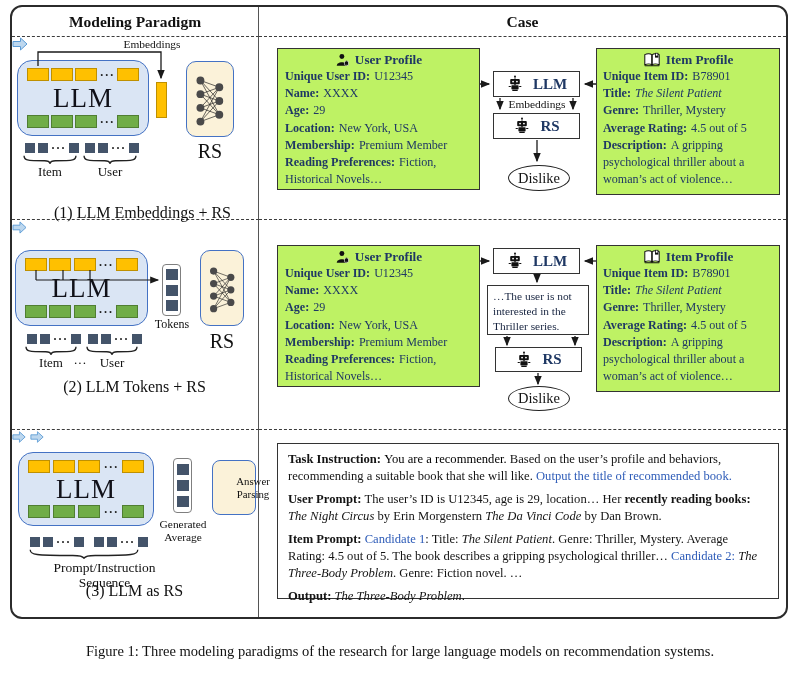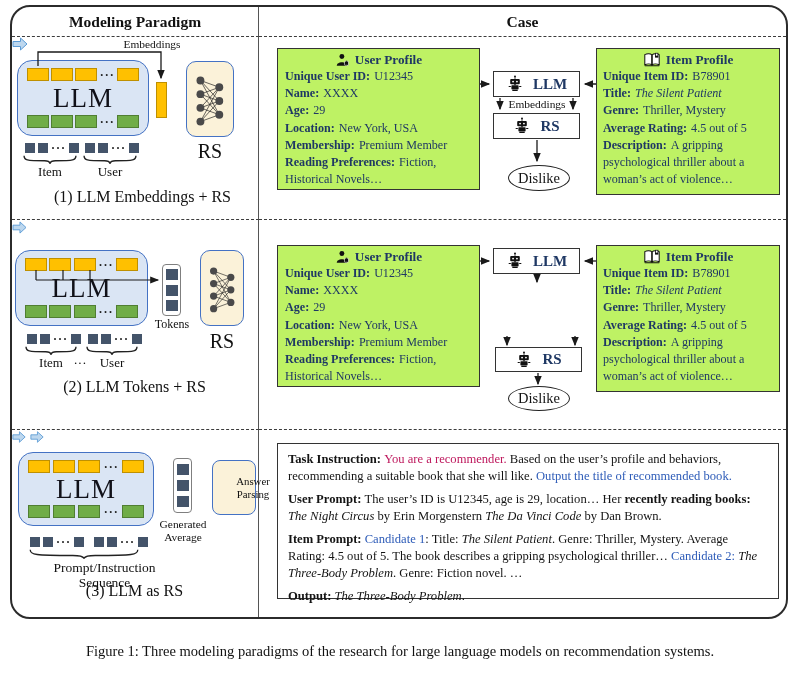--- a/index.html
+++ b/index.html
@@ -1,20 +1,20 @@
 <!DOCTYPE html>
 <html style="--navy: #1f3864; --blue: #2e5cb8; --orange: #FFC000; --green: #70AD47; --slate: #44546A; --llm_fill: #DAE5F4; --llm_border: #4472C4; --cream: #FBF2D9; --arrow_fill: #BDD7EE; --arrow_border: #5B9BD5;"><head>
 <meta charset="utf-8">
 <style>
   * { box-sizing: border-box; margin: 0; padding: 0; }
   html, body { width: 800px; height: 675px; background: #ffffff; }
   body { font-family: "Liberation Serif", serif; color: #151515; position: relative; }
 
   .tbl { position: absolute; left: 10px; top: 5px; width: 778px; height: 614px;
-         border: 2px solid #2b2b2b; border-radius: 20px; overflow: hidden;
+         border: 2px solid #2b2b2b; border-radius: 12px; overflow: hidden;
          display: grid; grid-template-columns: 247px 1fr; grid-template-rows: 30px 183px 210px 1fr; }
   .cell { position: relative; }
   .left { border-right: 1.5px solid #555; }
   .rb { border-bottom: 1.2px dashed #3c3c3c; }
   .hcell { display: flex; align-items: center; justify-content: center;
            font-weight: bold; font-size: 15.5px; color: #111; }
 
   .ov { position: absolute; left: 0; top: 0; width: 100%; height: 100%; pointer-events: none; }
 
   
@@ -193,21 +193,21 @@
         <i class="sq"></i>
       </div>
     <svg class="brace" style="left:11px;top:118px;" width="54" height="9" viewBox="0 0 100 14" preserveAspectRatio="none">
         <use href="#ubrace"></use>
       </svg>
     <svg class="brace" style="left:71px;top:118px;" width="54" height="9" viewBox="0 0 100 14" preserveAspectRatio="none">
         <use href="#ubrace"></use>
       </svg>
     <div class="lbl" style="left:11px;top:128px;width:54px;">Item</div>
     <div class="lbl" style="left:71px;top:128px;width:54px;">User</div>
-    <div class="capt" style="left:0;top:151px;width:261px;">(1) LLM Embeddings + RS</div>
+    <div class="capt" style="left:0;top:167px;width:261px;">(1) LLM Embeddings + RS</div>
     <svg class="ov">
       <path d="M26,29 L26,15 L149,15 L149,41" fill="none" stroke="#1a1a1a" stroke-width="1.3" marker-end="url(#ah)"></path>
     </svg>
   </div>
 
   <div class="cell rb">
     <div class="pbox" style="left:18px;top:11px;width:203px;height:142px;">
       <div class="ptitle">
         <svg class="icon" width="15" height="15" viewBox="0 0 24 24">
             <use href="#person"></use>
@@ -338,20 +338,21 @@
           <div class="pline"><b>Membership: </b><span>Premium Member</span></div>
           <div class="pline"><b>Reading Preferences: </b><span>Fiction, Historical Novels…</span></div>
         </div>
     </div>
     <div class="mbox" style="left:234px;top:28px;width:87px;height:26px;">
       <svg class="icon" width="18" height="18" viewBox="0 0 24 24">
           <use href="#robot"></use>
         </svg>
       <span>LLM</span>
     </div>
+    <div class="tbox" style="left:228px;top:65px;width:102px;height:50px;">…The user is not interested in the Thriller series.</div>
     <div class="mbox" style="left:236px;top:127px;width:87px;height:25px;">
       <svg class="icon" width="18" height="18" viewBox="0 0 24 24">
           <use href="#robot"></use>
         </svg>
       <span>RS</span>
     </div>
     <div class="oval" style="left:249px;top:166px;width:62px;height:25px;">Dislike</div>
     <div class="pbox" style="left:337px;top:25px;width:184px;height:147px;padding:3px 6px;">
       <div class="ptitle">
         <svg width="18" height="16" viewBox="0 0 30 26">
@@ -422,21 +423,21 @@
       </div>
     <svg class="brace" style="left:16px;top:119px;" width="112" height="10" viewBox="0 0 100 14" preserveAspectRatio="none">
         <use href="#ubrace"></use>
       </svg>
     <div class="lbl" style="left:0px;top:130px;width:168px;font-size:13.5px;padding-left:17px;">Prompt/Instruction Sequence</div>
     <div class="capt" style="left:0;top:152px;width:245px;">(3) LLM as RS</div>
   </div>
 
   <div class="cell">
     <div class="ibox" style="left:18px;top:13px;width:502px;height:156px;">
-      <p><span class="b">Task Instruction: </span><span style="color: #be185d;">You are a recommender.</span><span> Based on the user’s profile and behaviors, recommending a suitable book that she will like. </span><span style="color: rgb(46, 92, 184);">Output the title of recommended book.</span></p>
+      <p><span class="b">Task Instruction: </span><span style="color: #000000;">You are a recommender.</span><span> Based on the user’s profile and behaviors, recommending a suitable book that she will like. </span><span style="color: rgb(46, 92, 184);">Output the title of recommended book.</span></p>
       <p><span class="b">User Prompt: </span><span>The user’s ID is U12345, age is 29, location… Her </span><span class="b">recently reading books:</span><span> </span><span class="i">The Night Circus</span><span> by Erin Morgenstern </span><span class="i">The Da Vinci Code</span><span> by Dan Brown.</span></p>
       <p><span class="b">Item Prompt: </span><span style="color: rgb(46, 92, 184);">Candidate 1</span><span>: Title: </span><span class="i">The Silent Patient</span><span>. Genre: Thriller, Mystery. Average Rating: 4.5 out of 5. The book describes a gripping psychological thriller… </span><span style="color: rgb(46, 92, 184);">Candidate 2:</span><span> </span><span class="i">The Three-Body Problem</span><span>. Genre: Fiction novel. …</span></p>
       <p><span class="b">Output: </span><span class="i">The Three-Body Problem</span><span>.</span></p>
     </div>
   </div>
 
 </div>
 
 <div class="figcap">Figure 1: Three modeling paradigms of the research for large language models on recommendation systems.</div>
 

